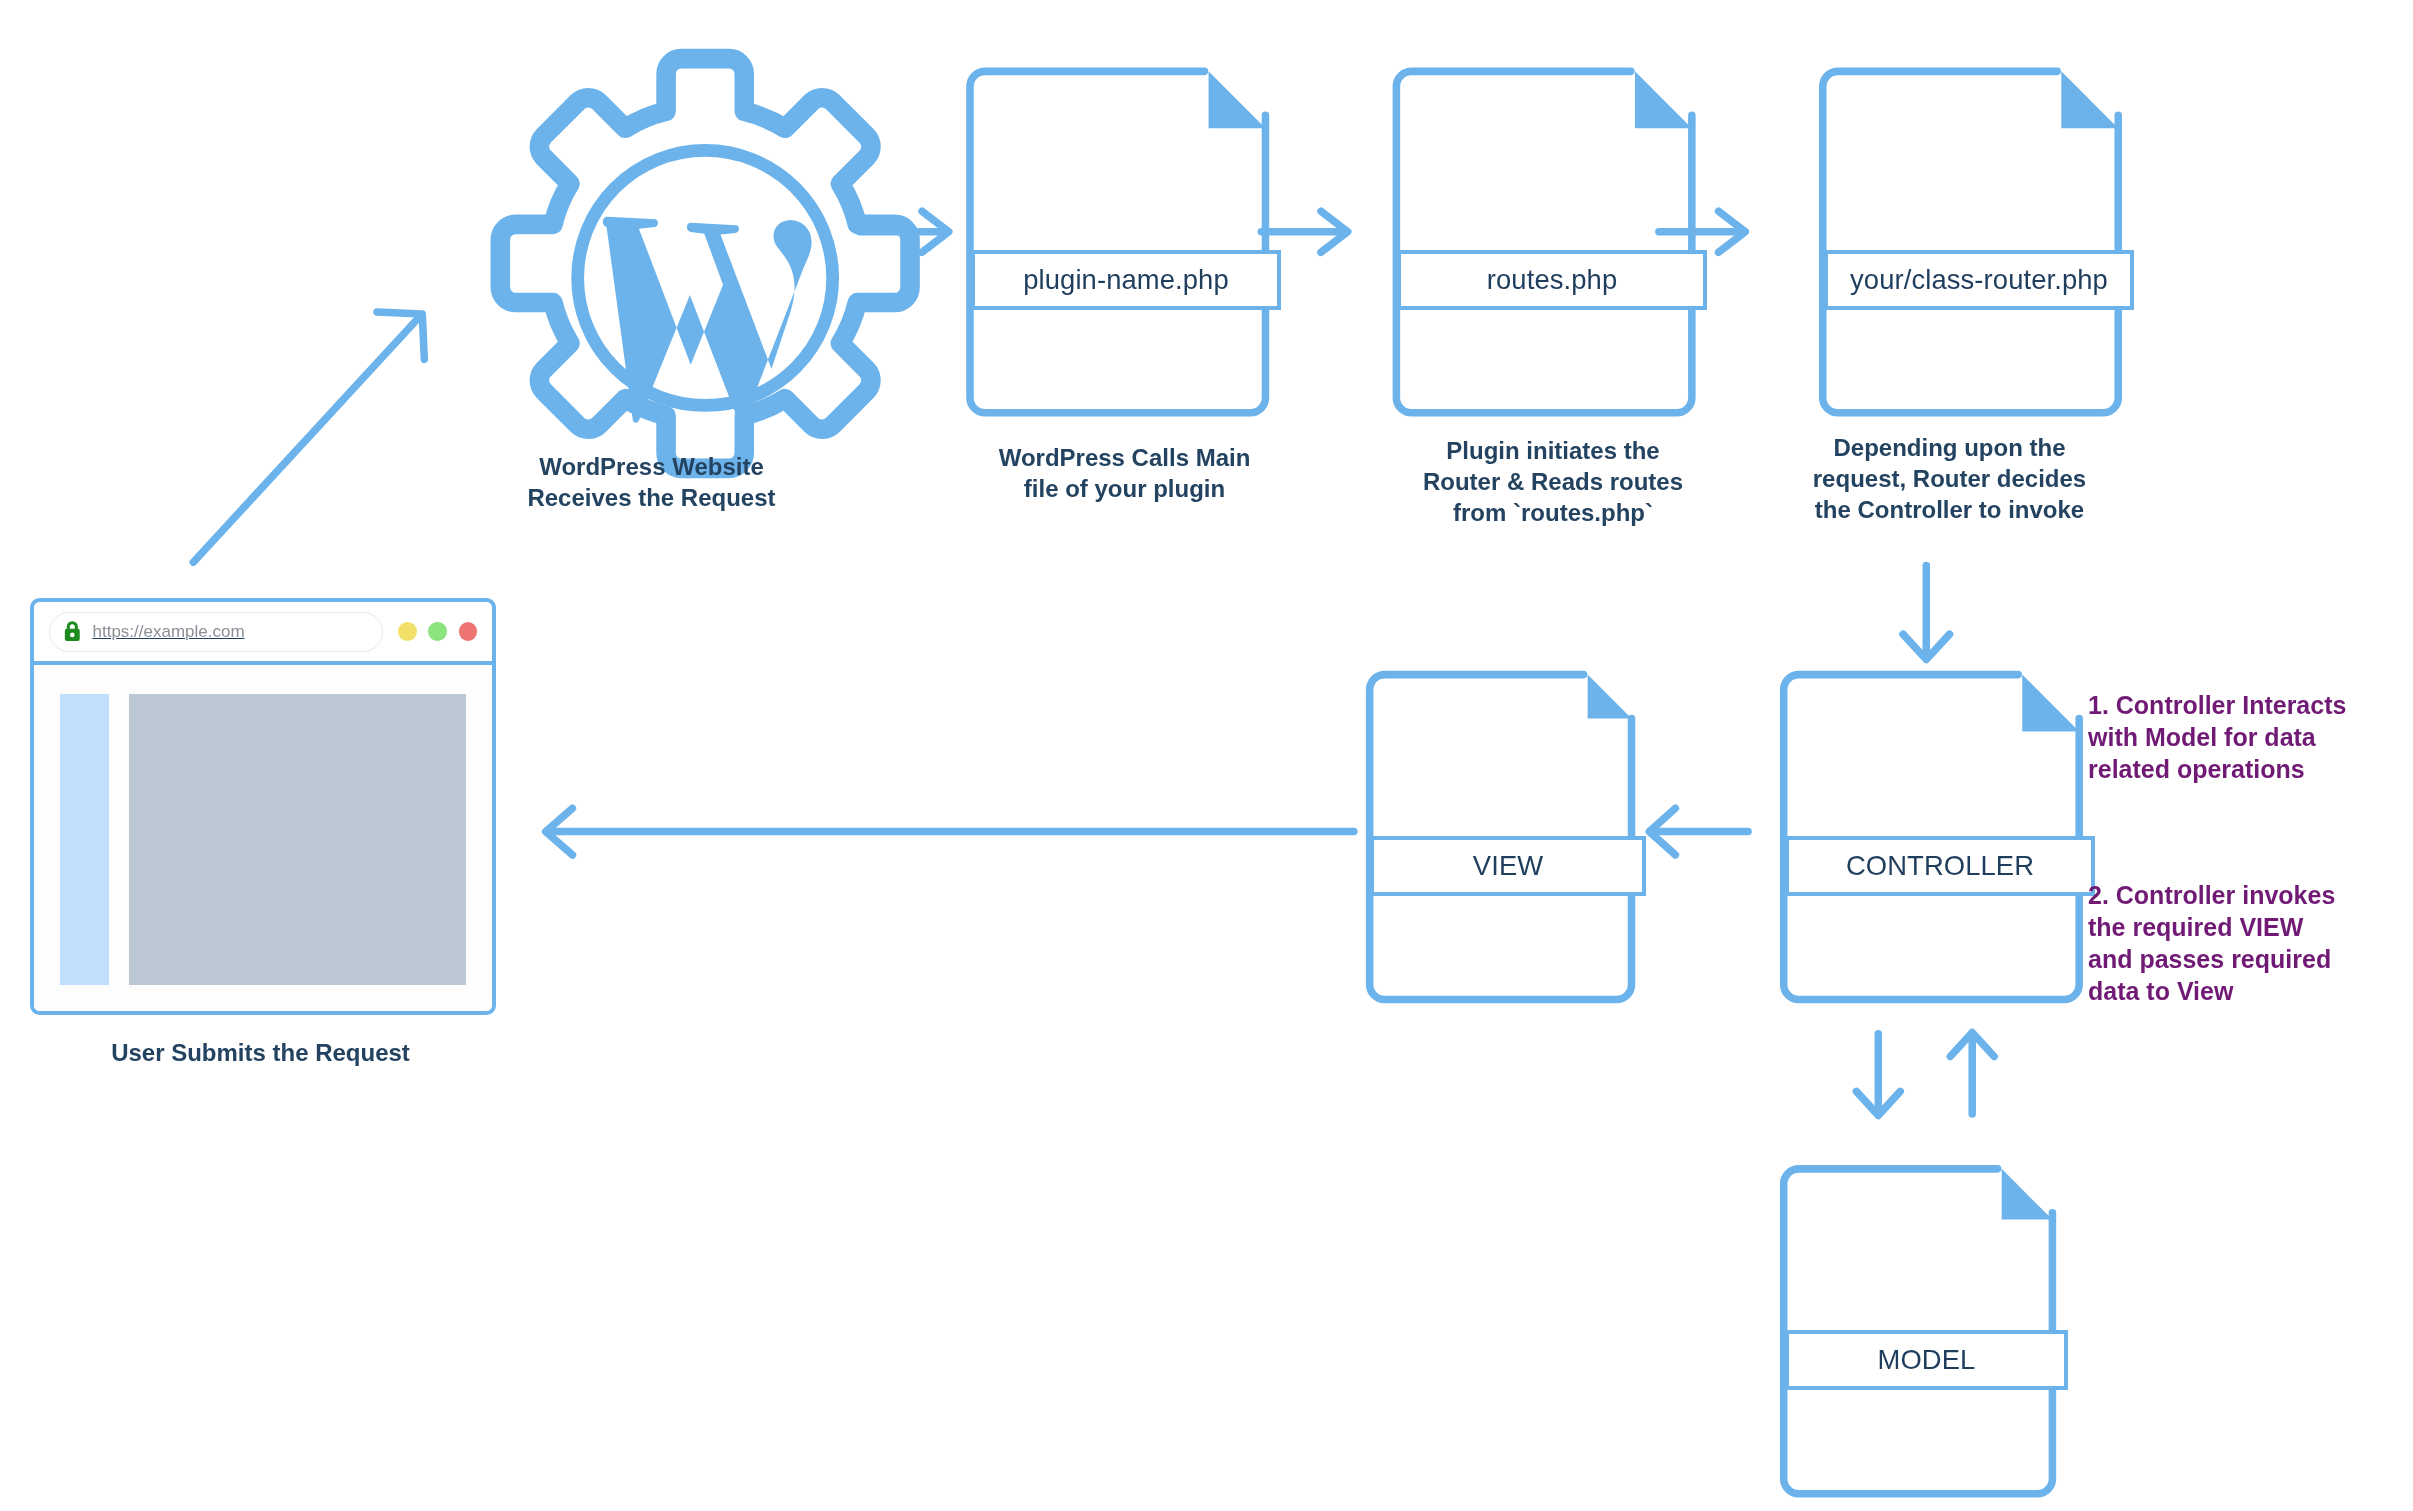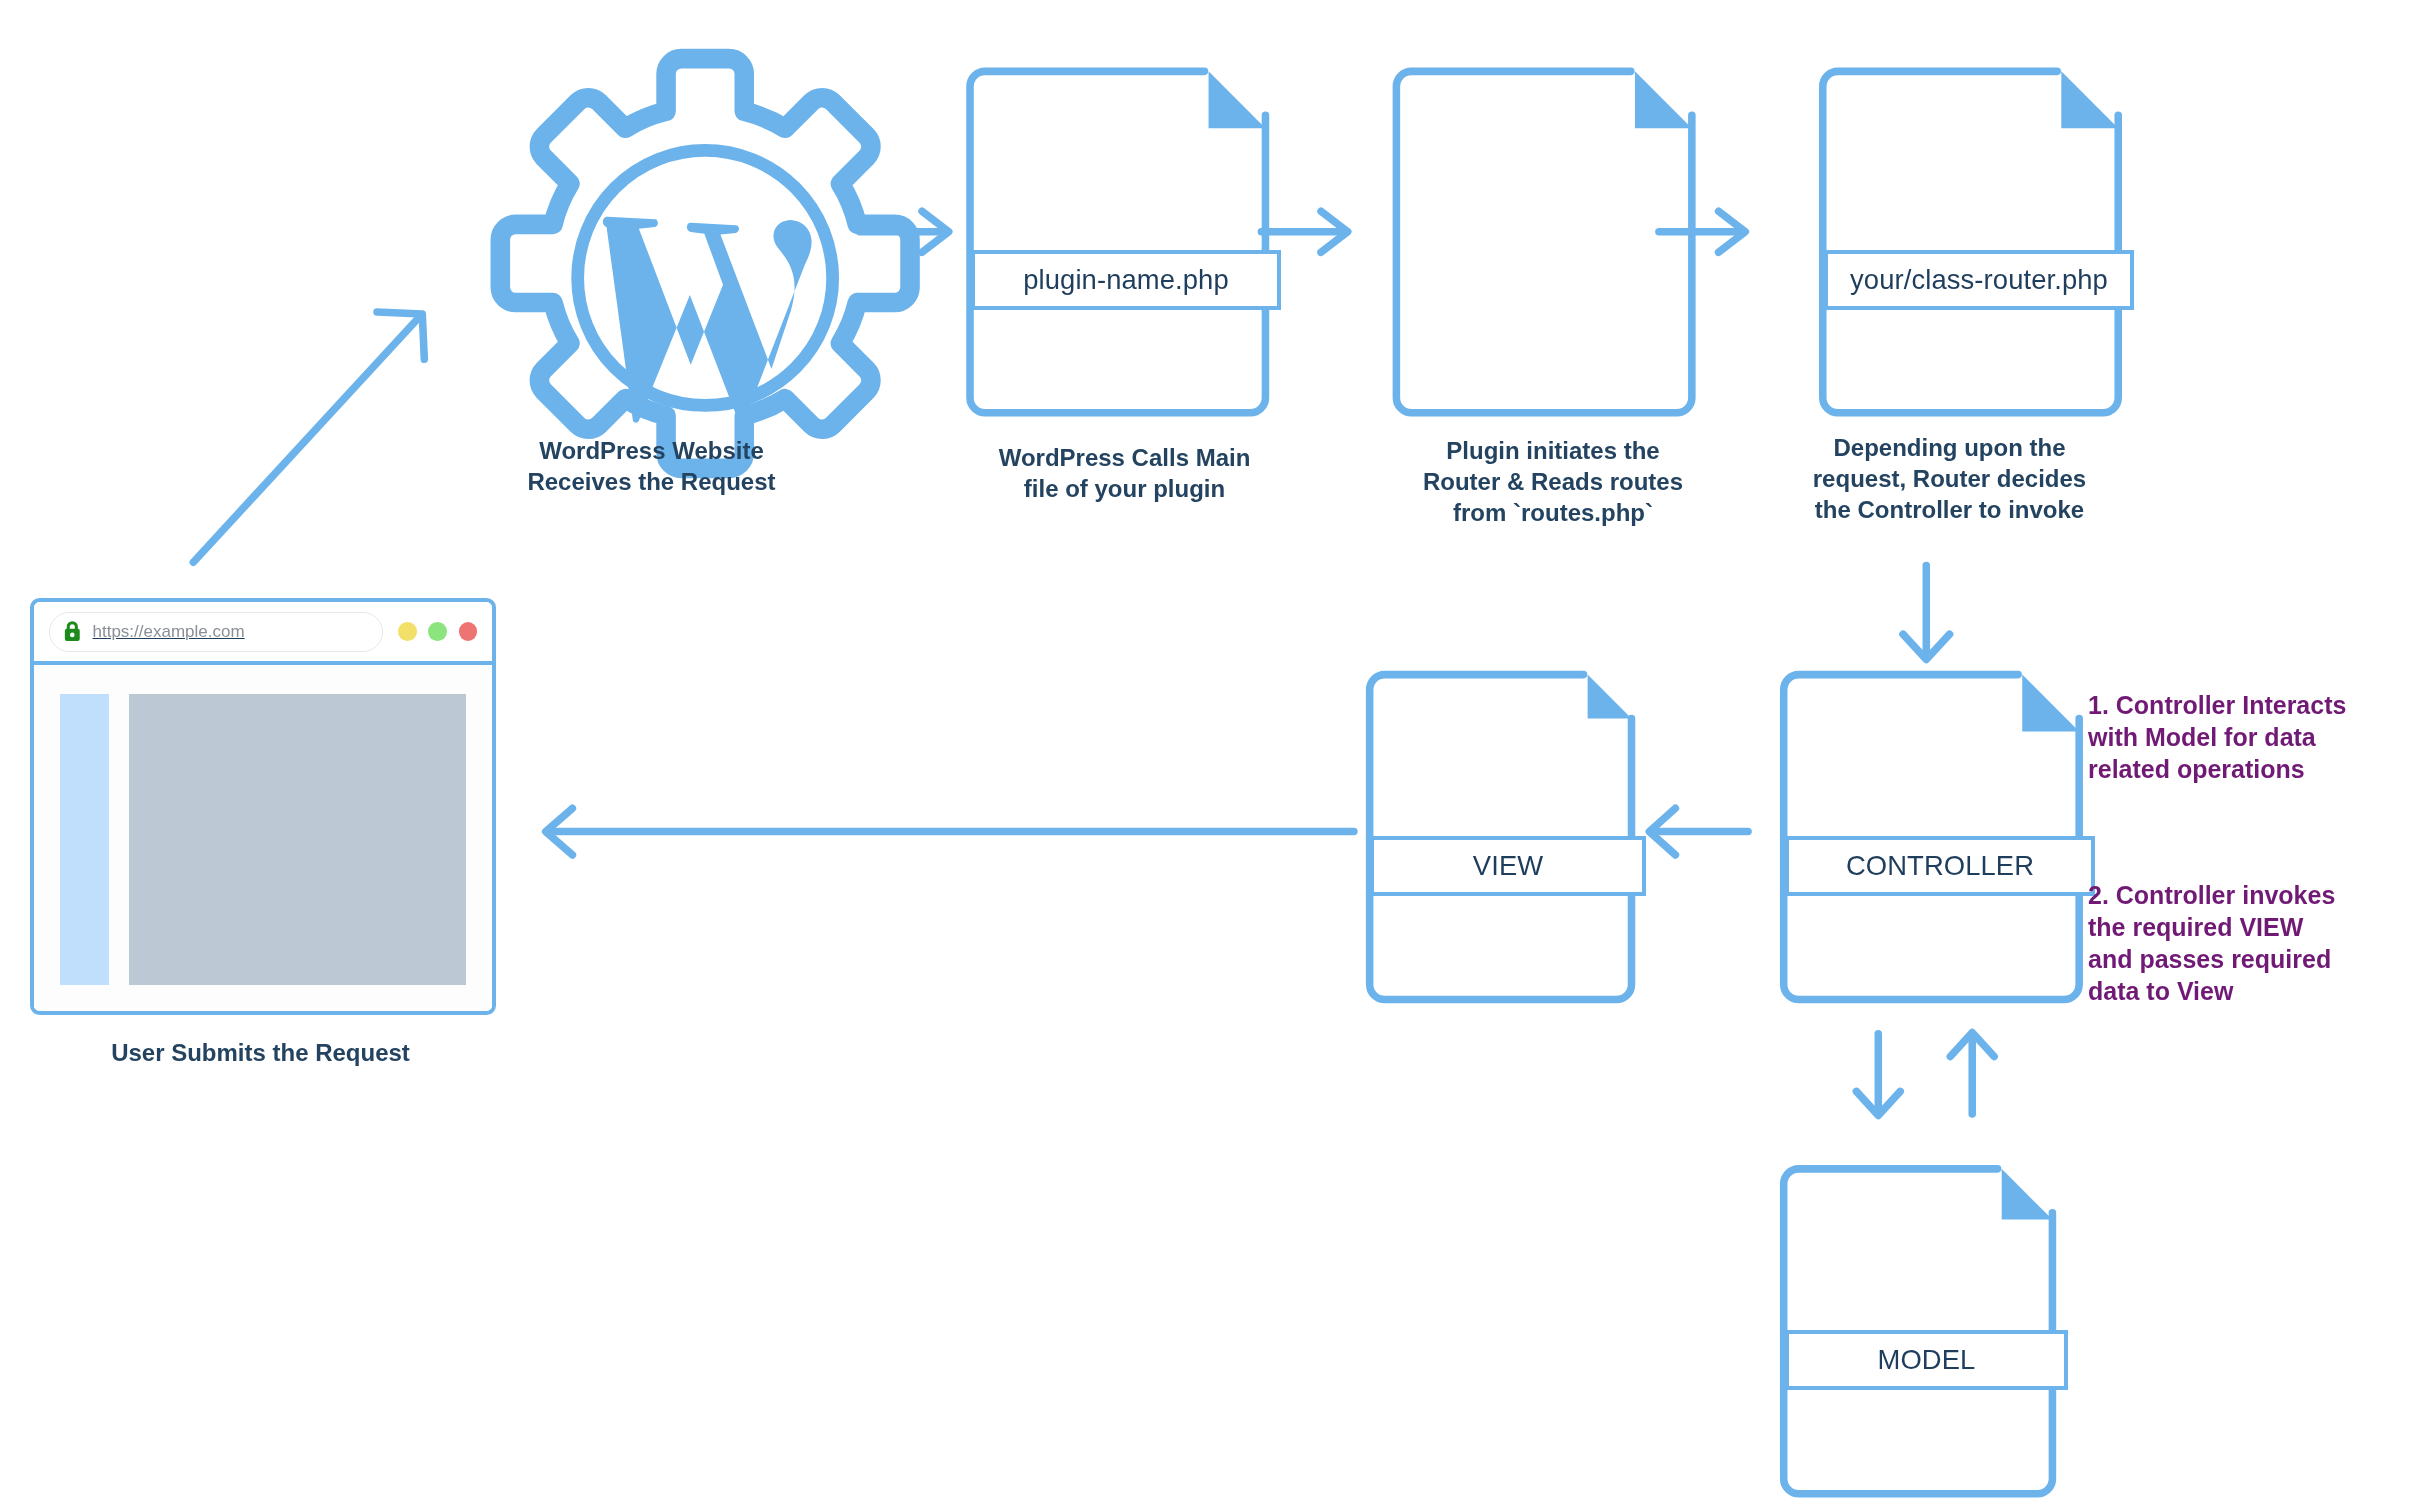--- a/index.html
+++ b/index.html
@@ -172,38 +172,41 @@
       <path fill="#6cb3ec" d="M141,204 c-6,-1 -6,-12 1,-12 l56,3 c4,0 5,8 0,9 l-19,2 l61,160 l38,-94 l-22,-60 l-16,-2 c-6,-1 -6,-11 0,-11
            l53,3 c5,0 5,8 0,9 l-18,2 l60,158 l21,-63 c16,-47 -3,-66 -14,-80 c-9,-12 -5,-30 13,-32 c14,-1 26,9 27,23
            c1,11 -3,19 -8,30 l-71,183 c-1,3 -6,3 -7,0 l-57,-148 l-60,148 c-1,3 -6,3 -7,0 z"></path>
     </g>
   </svg>
 
   <div class="doc" style="left:978px;top:71px;width:296px;height:349px;">
     <div class="label" style="top:145px;height:60px;font-size:27.4px;">plugin-name.php</div>
   </div>
 
+  <div class="doc" style="left:1404px;top:71px;width:296px;height:349px;">
+    <div class="label" style="top:145px;height:60px;font-size:27.4px;">routes.php</div>
+  </div>
 
   <div class="doc" style="left:1831px;top:71px;width:296px;height:349px;">
     <div class="label" style="top:145px;height:60px;font-size:27.4px;">your/class-router.php</div>
   </div>
 
   <div class="doc" style="left:1792px;top:675px;width:296px;height:337px;text-align:center;">
     <div class="label" style="top:127px;height:60px;font-size:27.4px;">CONTROLLER</div>
   </div>
 
   <div class="doc" style="left:1377px;top:675px;width:262px;height:337px;">
     <div class="label" style="top:127px;height:60px;font-size:27.4px;">VIEW</div>
   </div>
 
   <div class="doc" style="left:1792px;top:1169px;width:269px;height:337px;">
     <div class="label" style="top:127px;height:60px;font-size:27.4px;">MODEL</div>
   </div>
 
-  <div class="caption" style="left:480px;top:435px;width:343px;font-size:24px;">WordPress Website
+  <div class="caption" style="left:480px;top:451px;width:343px;font-size:24px;">WordPress Website
 Receives the Request</div>
 
   <div class="caption" style="left:953px;top:442px;width:343px;font-size:24px;">WordPress Calls Main
 file of your plugin</div>
 
   <div class="caption" style="left:1378px;top:435px;width:350px;font-size:24px;">Plugin initiates the
 Router &amp; Reads routes
 from `routes.php`</div>
 
   <div class="caption" style="left:1768px;top:432px;width:363px;font-size:24px;">Depending upon the

